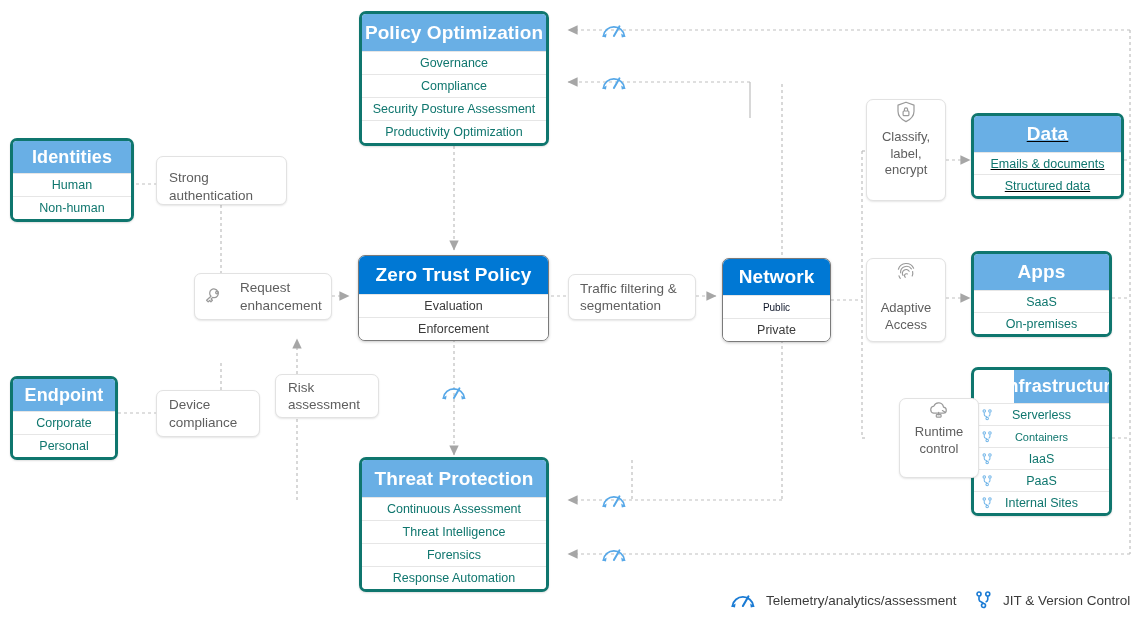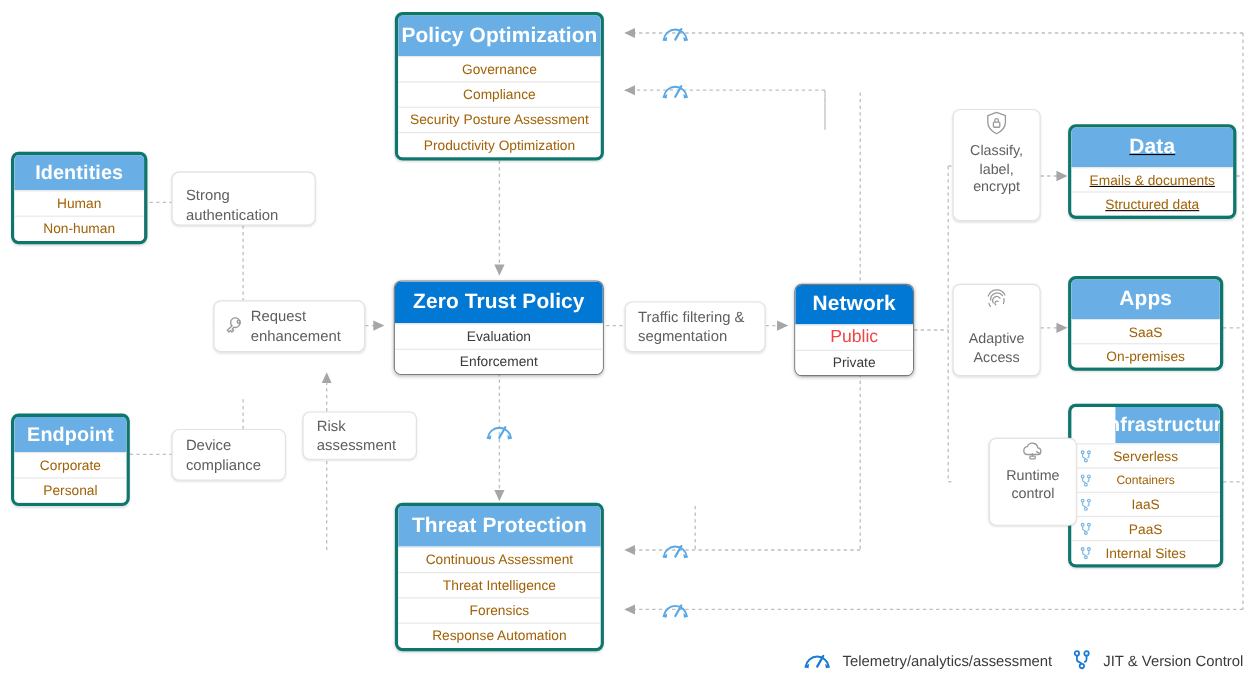--- a/index.html
+++ b/index.html
@@ -31,21 +31,21 @@
     box-shadow:0 1px 3px rgba(0,0,0,.22);
   }
   .card .hdr{
     color:#ffffff;
     text-align:center;
     font-weight:bold;
     letter-spacing:.1px;
     display:flex;align-items:center;justify-content:center;
   }
   .card .row{
-    color:#a16207;
+    color:#0f766e;
     text-align:center;
     display:flex;align-items:center;justify-content:center;
     border-top:1px solid #e6e6e6;
     position:relative;
     background:#fff;
   }
   .card .row:first-of-type{border-top:none;}
   .card .row.icony{justify-content:center;}
   .card .row .jit{
     position:absolute;left:7px;top:50%;transform:translateY(-50%);
@@ -56,21 +56,21 @@
   .ctl{
     position:absolute;box-sizing:border-box;
     border:1px solid #e2e2e2;border-radius:7px;background:#ffffff;
     color:#5e5e5e;
     display:flex;align-items:center;
     box-shadow:0 1px 2px rgba(0,0,0,.10);
   }
   .ctl .txt{white-space:pre-line;line-height:1.28;}
   .ctl.center{flex-direction:column;justify-content:flex-start;text-align:center;}
   .ctl.center .txt{text-align:center;}
-  .ctl.lefticon{gap:2px;}
+  .ctl.lefticon{gap:14px;}
   .ctl .gi{flex:0 0 auto;display:block;}
 
   
   .gauge{position:absolute;display:block;}
 
   
   .legend-item{position:absolute;display:flex;align-items:center;gap:9px;}
   .legend-item .lbl{color:#3b3b3b;font-size:13.5px;white-space:nowrap;}
 </style>
 </head>
@@ -188,21 +188,21 @@
   <div class="card" style="left:359px;top:457px;width:190px;">
     <div class="hdr" style="height:37px;font-size:19px;background:#69AFE5;">Threat Protection</div>
     <div class="row" style="height:22px;font-size:12.5px;">Continuous Assessment</div>
     <div class="row" style="height:22px;font-size:12.5px;">Threat Intelligence</div>
     <div class="row" style="height:22px;font-size:12.5px;">Forensics</div>
     <div class="row" style="height:22px;font-size:12.5px;">Response Automation</div>
   </div>
 
   <div class="card strong" style="left:722px;top:258px;width:109px;">
     <div class="hdr" style="height:36px;font-size:19px;background:#0078D4;">Network</div>
-    <div class="row" style="height:22px;font-size:16px;color:#ef4444;">Public</div>
+    <div class="row" style="height:22px;font-size:10px;color:#0f172a;">Public</div>
     <div class="row" style="height:22px;font-size:12.5px;color:#3a3a3a;">Private</div>
   </div>
 
   <div class="card" style="left:971px;top:113px;width:153px;text-decoration:underline;">
     <div class="hdr" style="height:36px;font-size:19px;background:#69AFE5;">Data</div>
     <div class="row" style="height:21px;font-size:12.5px;">Emails &amp; documents</div>
     <div class="row" style="height:21px;font-size:12.5px;">Structured data</div>
   </div>
 
   <div class="card" style="left:971px;top:251px;width:141px;">

